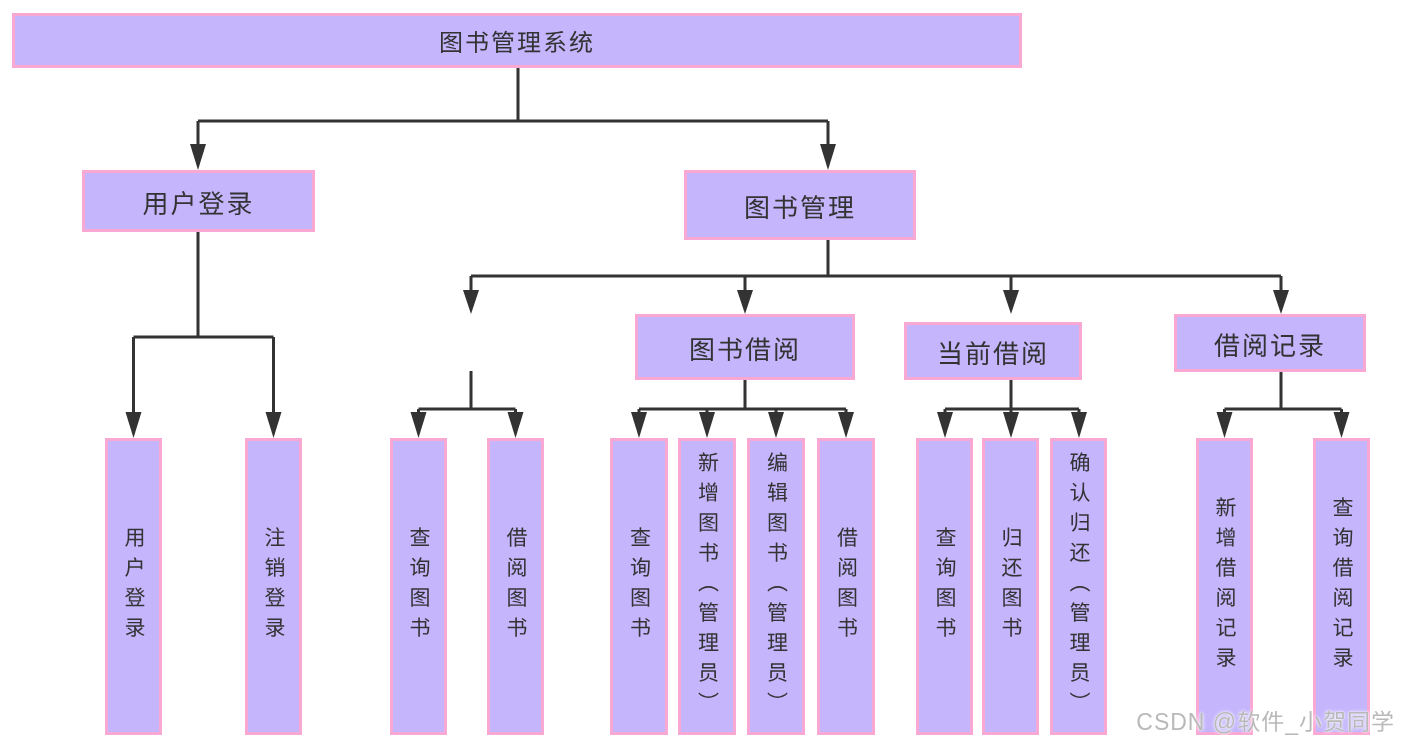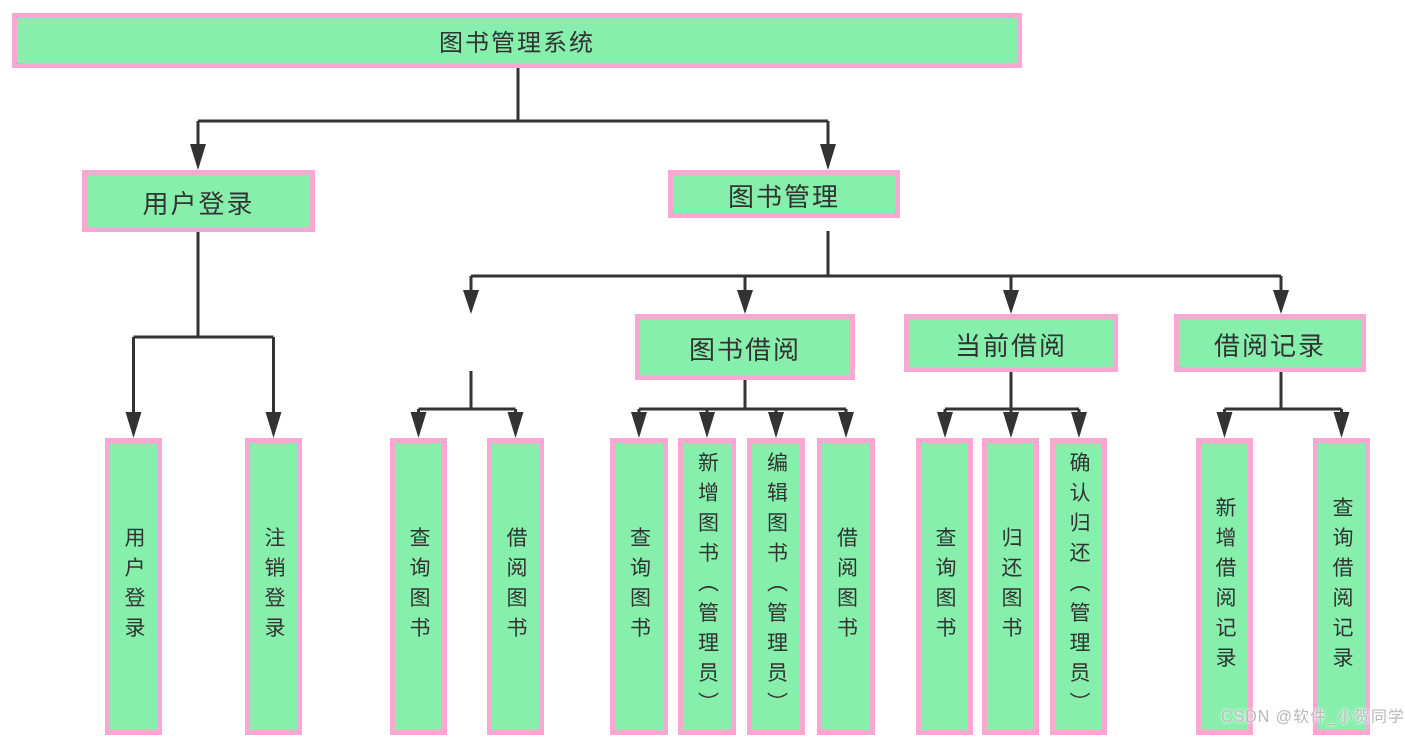--- a/index.html
+++ b/index.html
@@ -9,44 +9,44 @@
     background:#ffffff;
     font-family:"Liberation Sans", sans-serif;
     overflow:hidden;
   }
   .connectors{position:absolute;left:0;top:0;z-index:1;}
   .connectors path{fill:none;stroke:#333333;stroke-width:3;}
   .connectors polygon{fill:#333333;stroke:none;}
   .node{
     position:absolute;z-index:2;
     box-sizing:border-box;
-    border:5px solid #f9a8d4;
-    background:#86efac;
+    border:3px solid #f9a8d4;
+    background:#c4b5fd;
     display:flex;align-items:center;justify-content:center;
   }
   .lbl{
     color:#333333;
     font-size:26px;
     letter-spacing:2px;
     white-space:nowrap;
   }
   .lbl-root{font-size:24px;}
   .vlbl{
     color:#333333;
     font-size:21px;
     letter-spacing:9px;
     writing-mode:vertical-rl;
     text-orientation:mixed;
     line-height:1;
     white-space:nowrap;
   }
   .watermark{
     position:absolute;z-index:3;
-    right:0;top:703px;
-    font-size:16px;
+    right:10px;top:703px;
+    font-size:23px;
     color:#b9b9b9;
     text-shadow:0 0 2px #ffffff, 0 0 4px #ffffff;
     letter-spacing:1px;
     white-space:nowrap;
   }
 </style>
 </head>
 <body>
 
 <div class="stage">
@@ -96,28 +96,28 @@
     </g>
   </svg>
 
   <div class="node" style="left:12px;top:13px;width:1010px;height:55px">
     <span class="lbl lbl-root">图书管理系统</span>
   </div>
 
   <div class="node" style="left:82px;top:170px;width:233px;height:62px">
     <span class="lbl">用户登录</span>
   </div>
-  <div class="node" style="left:668px;top:170px;width:232px;height:48px">
+  <div class="node" style="left:684px;top:170px;width:232px;height:70px">
     <span class="lbl">图书管理</span>
   </div>
 
   <div class="node" style="left:635px;top:314px;width:220px;height:66px">
     <span class="lbl">图书借阅</span>
   </div>
-  <div class="node" style="left:904px;top:314px;width:214px;height:58px">
+  <div class="node" style="left:904px;top:322px;width:178px;height:58px">
     <span class="lbl">当前借阅</span>
   </div>
   <div class="node" style="left:1174px;top:314px;width:192px;height:58px">
     <span class="lbl">借阅记录</span>
   </div>
 
   <div class="node" style="left:105px;top:438px;width:57px;height:297px">
     <span class="vlbl">用户登录</span>
   </div>
   <div class="node" style="left:245px;top:438px;width:57px;height:297px">

